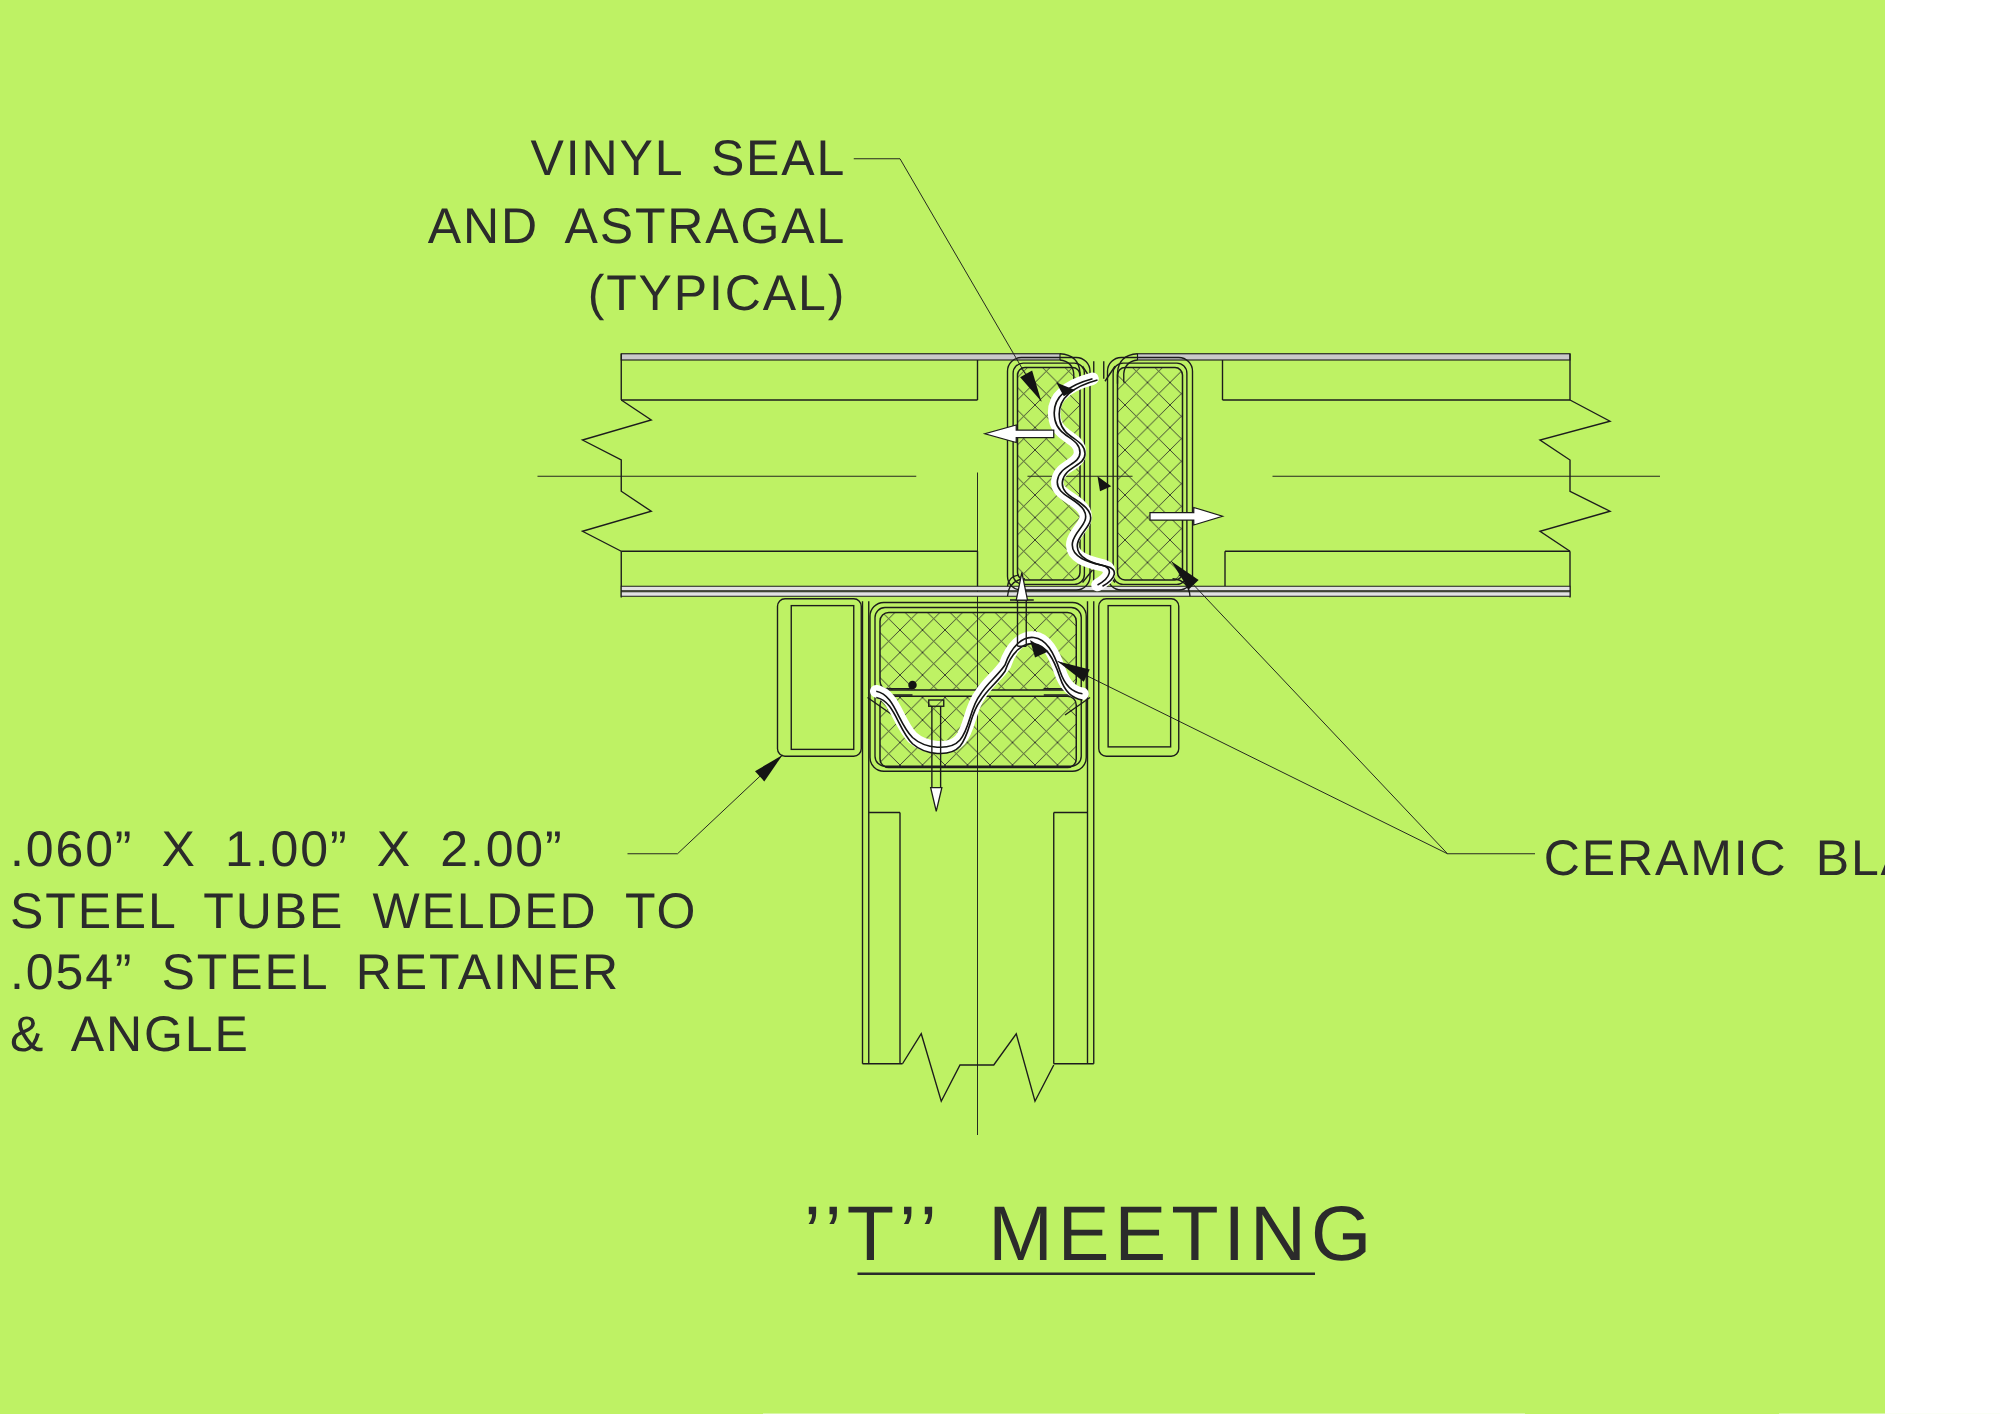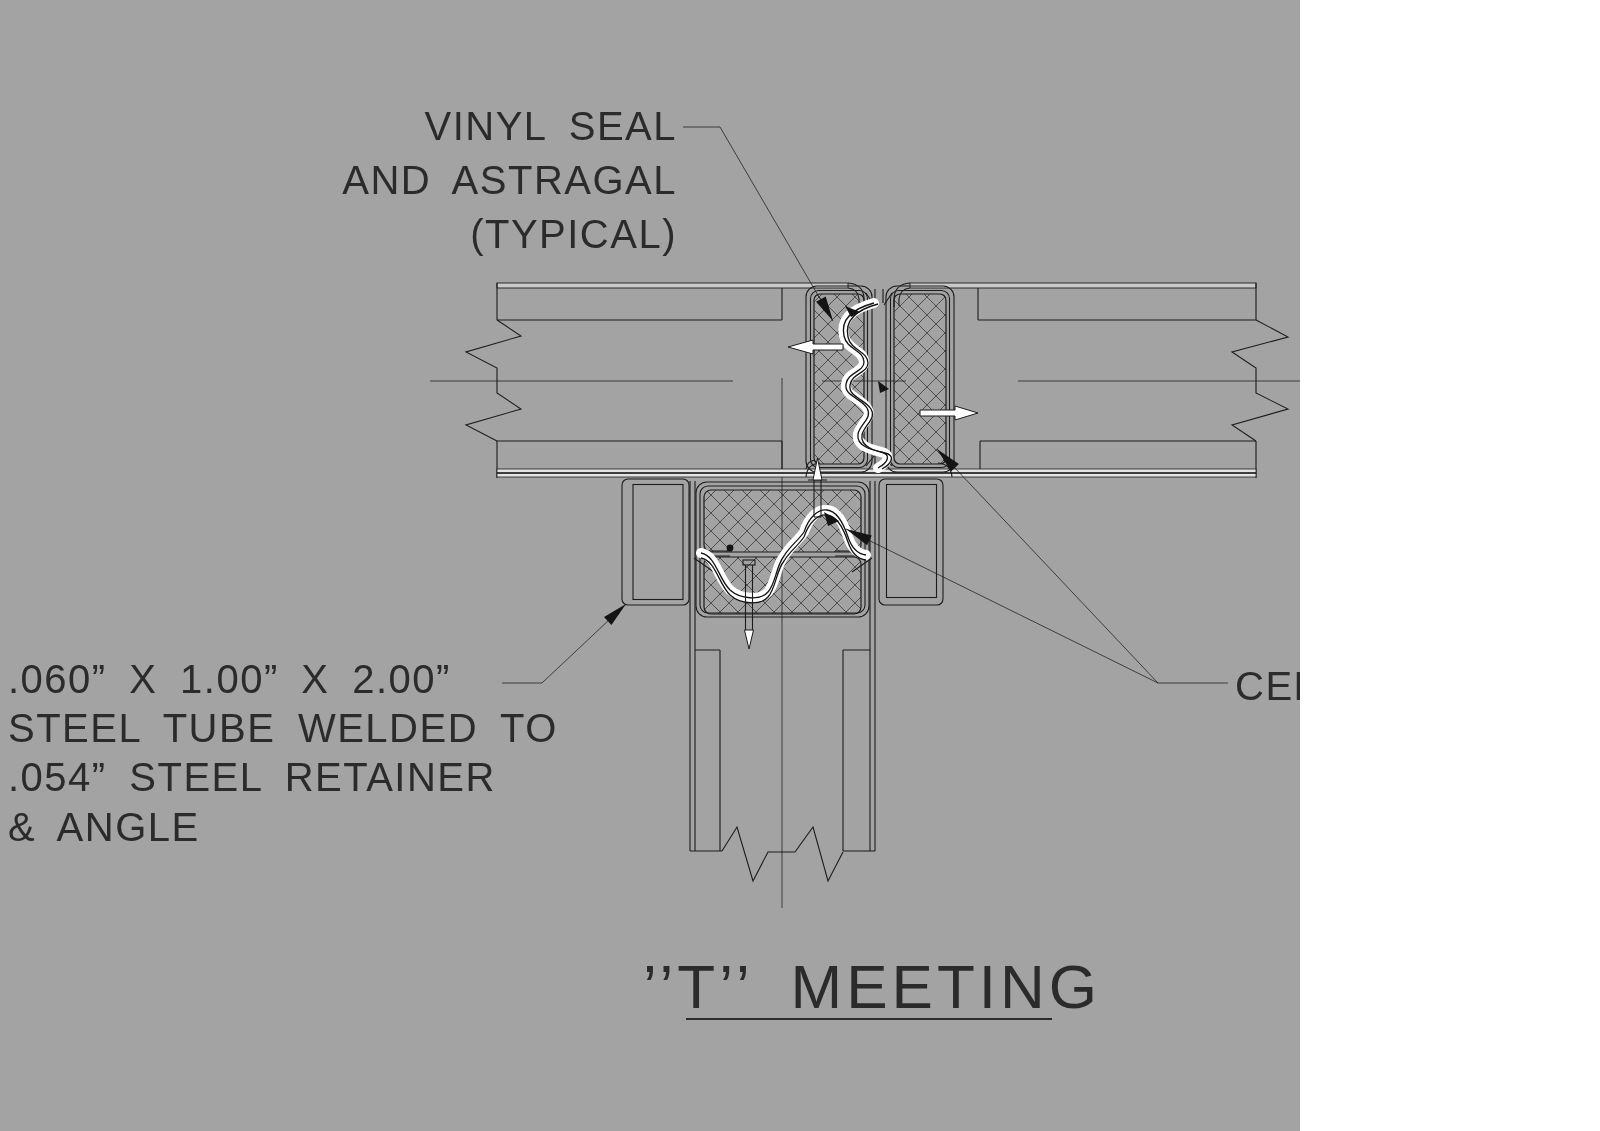--- a/index.html
+++ b/index.html
@@ -1,16 +1,16 @@
 <!DOCTYPE html>
 <html><head>
 <meta charset="utf-8">
 <style>
   html,body{margin:0;padding:0;background:#ffffff;}
-  .stage{position:relative;width:1300px;height:1131px;background:#a3a3a3;overflow:hidden;}
+  .stage{position:relative;width:1508px;height:1131px;background:#bef264;overflow:hidden;}
   .ln{fill:none;stroke:#1c1c1c;stroke-width:1.1;stroke-linecap:butt;stroke-linejoin:miter;}
   .lt{fill:none;stroke:#1c1c1c;stroke-width:0.8;}
   .thin{stroke-width:0.75;}
   .skin{fill:#c9c9c9;stroke:#1c1c1c;stroke-width:0.9;}
   .skin2{fill:#e2e2e2;stroke:#1c1c1c;stroke-width:0.8;}
   .hatch{fill:url(#xhatch);stroke:#1c1c1c;stroke-width:1.2;}
   .case{fill:none;stroke:#ffffff;stroke-width:10;stroke-linecap:round;}
   .seal{fill:none;stroke:#141414;stroke-width:1.3;}
   .solid{fill:#141414;stroke:none;}
   .fast{fill:#ffffff;stroke:#1c1c1c;stroke-width:1;}

